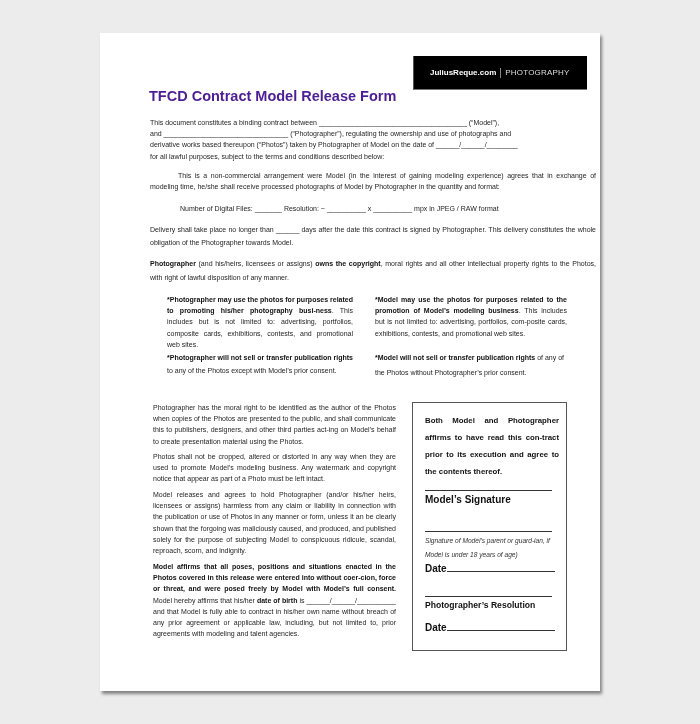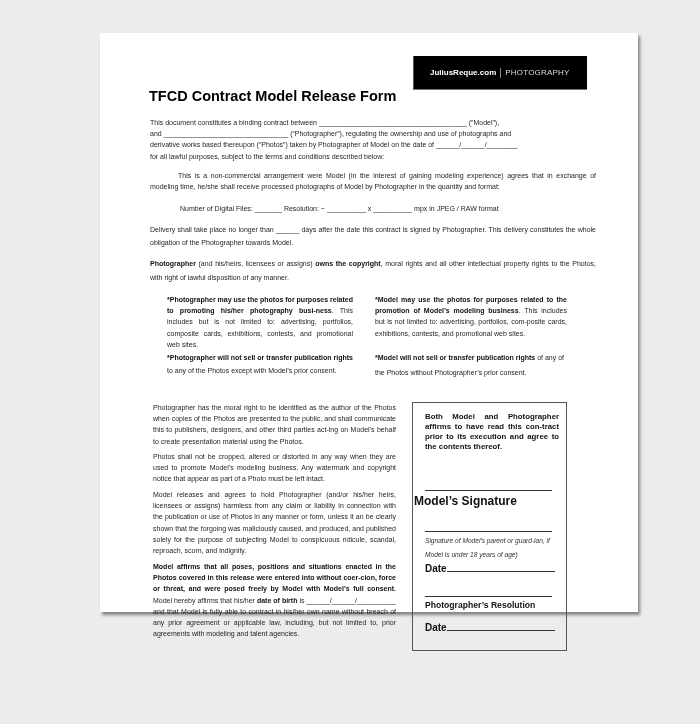--- a/index.html
+++ b/index.html
@@ -7,24 +7,23 @@
     width: 700px; height: 724px;
     background: #ececec;
     position: relative;
     overflow: hidden;
     font-family: "Liberation Sans", sans-serif;
     color: #1a1a1a;
   }
   .page {
     position: absolute;
     left: 100px; top: 33px;
-    width: 500px; height: 579px;
+    width: 500px; height: 658px;
     background: #ffffff;
     box-shadow: 2px 3px 3px rgba(0,0,0,0.45);
-    padding-left: 38px;
   }
   .brand {
     position: absolute;
     left: 313px; top: 23px;
     width: 174px; height: 34px;
     background: #000;
     color: #fff;
     font-size: 8px;
     display: flex; align-items: center;
     box-sizing: border-box;
@@ -33,21 +32,21 @@
     border-left: 1px solid #555;
   }
   .brand .site { font-weight: bold; }
   .brand .sep { display: inline-block; width: 1px; height: 10px; background: #888; margin: 0 4px; }
   .brand .tag { color: #ddd; letter-spacing: 0.2px; }
   .title {
     position: absolute;
     left: 49px; top: 55px;
     font-size: 14.5px;
     font-weight: bold;
-    color: #000000;
+    color: #4c1d95;
     margin: 0;
   }
   .p {
     position: absolute;
     font-size: 7px;
     line-height: 11.2px;
     color: #1e1e1e;
     margin: 0;
     text-align: justify;
   }
@@ -55,21 +54,21 @@
   .ind { text-indent: 28px; }
   .sigbox {
     position: absolute;
     left: 312px; top: 369px;
     width: 155px; height: 249px;
     border: 1px solid #555;
     box-sizing: border-box;
   }
   .sigbox .affirm {
     position: absolute; left: 12px; top: 9px; width: 134px;
-    font-size: 7.8px; font-weight: bold; line-height: 10px;
+    font-size: 7.8px; font-weight: bold; line-height: 17px;
     text-align: justify; color: #111;
   }
   .sigline { position: absolute; height: 1px; background: #333; }
   .siglabel { position: absolute; font-weight: bold; color: #111; }
   .guard {
     position: absolute; left: 12px; top: 131px; width: 135px;
     font-size: 6.6px; font-style: italic; line-height: 14px; color: #333;
   }
   .datelabel { position: absolute; font-size: 10px; font-weight: bold; color: #111; }
 </style>
@@ -114,21 +113,21 @@
   <p class="p" style="left:53px; top:418px; width:243px;">Photos shall not be cropped, altered or distorted in any way when they are used to promote Model’s modeling business. Any watermark and copyright notice that appear as part of a Photo must be left intact.</p>
 
   <p class="p" style="left:53px; top:456px; width:243px;">Model releases and agrees to hold Photographer (and/or his/her heirs, licensees or assigns) harmless from any claim or liability in connection with the publication or use of Photos in any manner or form, unless it an be clearly shown that the forgoing was maliciously caused, and produced, and published solely for the purpose of subjecting Model to conspicuous ridicule, scandal, reproach, scorn, and indignity.</p>
 
   <p class="p" style="left:53px; top:528px; width:243px;"><b>Model affirms that all poses, positions and situations enacted in the Photos covered in this release were entered into without coer-cion, force or threat, and were posed freely by Model with Model’s full consent.</b><span> Model hereby affirms that his/her </span><b>date of birth</b><span> is ______/______/__________ and that Model is fully able to contract in his/her own name without breach of any prior agreement or applicable law, including, but not limited to, prior agreements with modeling and talent agencies.</span></p>
 
   <div class="sigbox">
     <div class="affirm">Both Model and Photographer affirms to have read this con-tract prior to its execution and agree to the contents thereof.</div>
 
     <div class="sigline" style="left:12px; top:87px; width:127px;"></div>
-    <div class="siglabel" style="left:1px; top:91px; font-size:12px;">Model’s Signature</div>
+    <div class="siglabel" style="left:12px; top:91px; font-size:10px;">Model’s Signature</div>
 
     <div class="sigline" style="left:12px; top:128px; width:127px;"></div>
     <div class="guard">Signature of Model’s parent or guard-ian, if Model is under 18 years of age)</div>
 
     <div class="datelabel" style="left:12px; top:160px;">Date</div>
     <div class="sigline" style="left:34px; top:168px; width:108px;"></div>
 
     <div class="sigline" style="left:12px; top:193px; width:127px;"></div>
     <div class="siglabel" style="left:12px; top:197px; font-size:8.6px;">Photographer’s Resolution</div>
 

